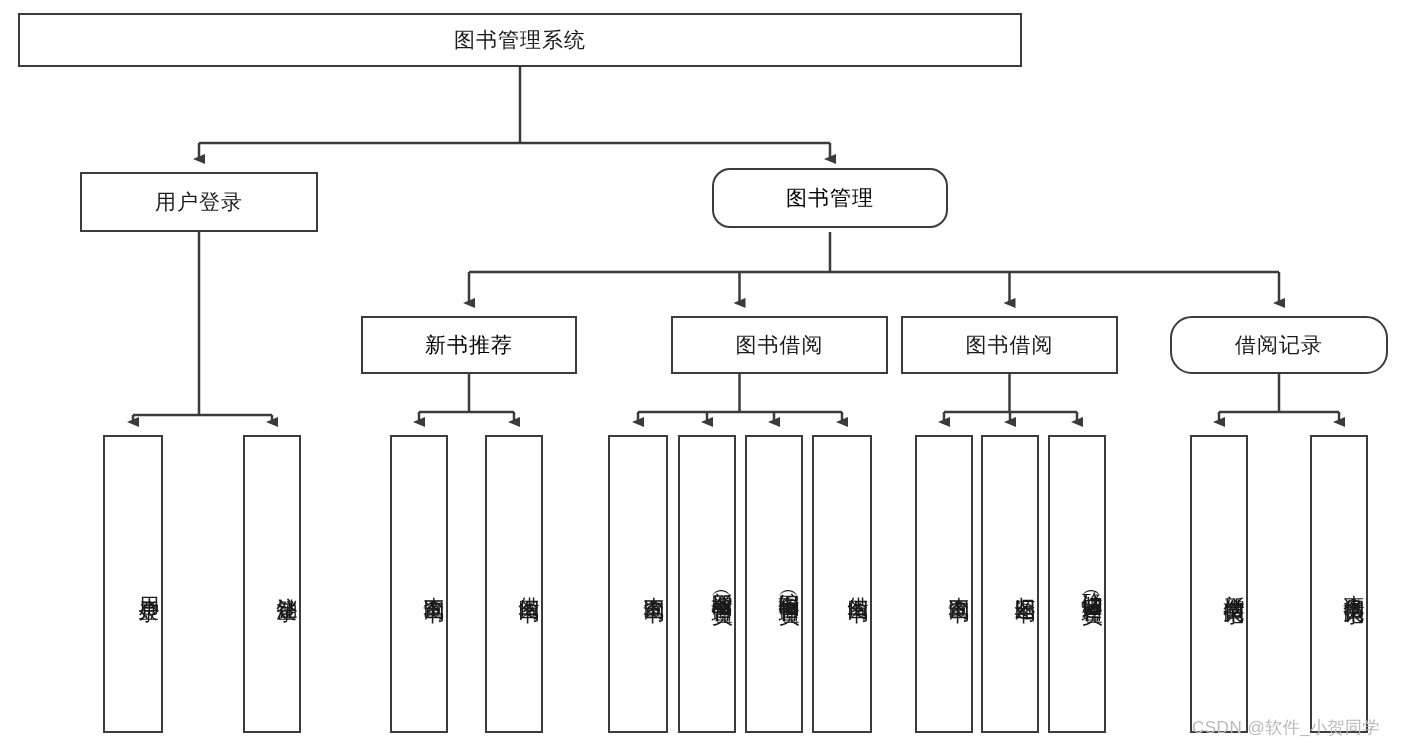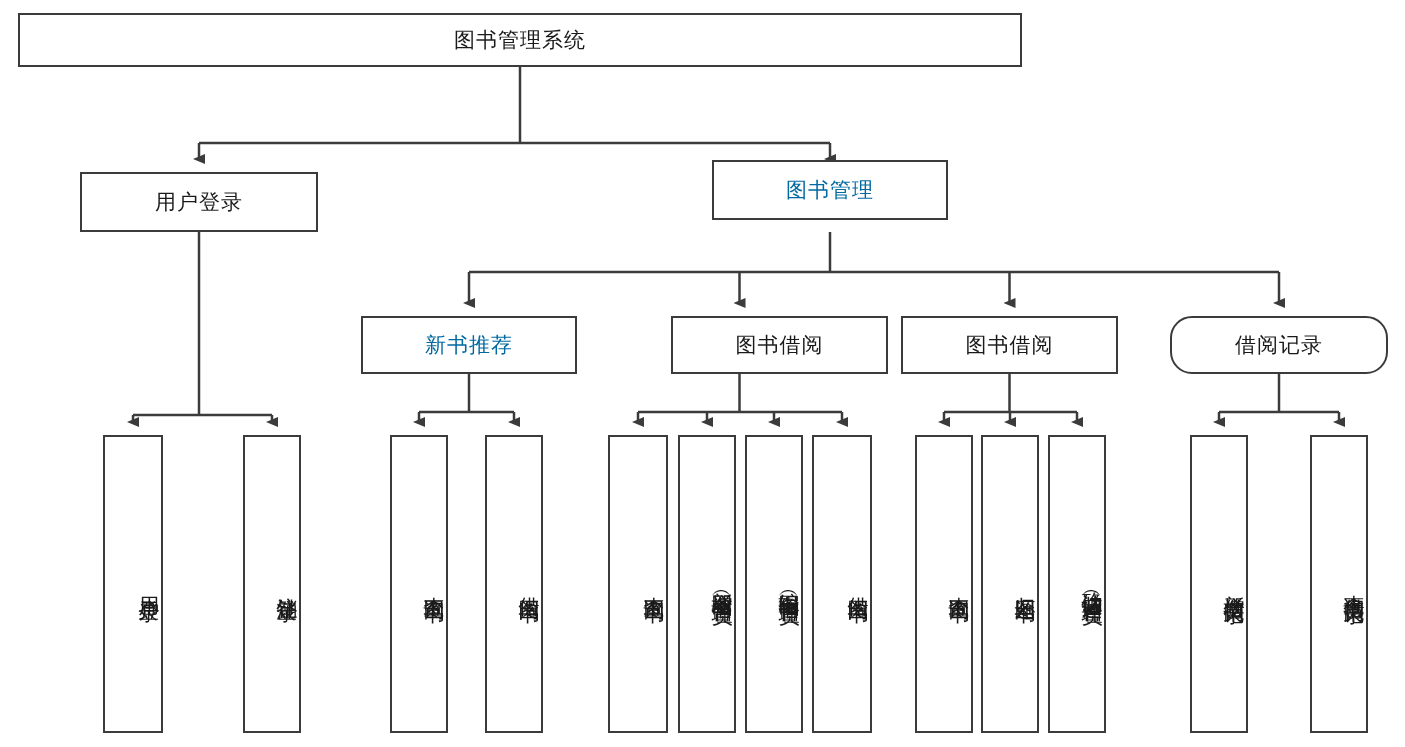--- a/index.html
+++ b/index.html
@@ -110,24 +110,24 @@
       </g>
   </svg>
 
   <div id="node-layer">
       <div class="node horiz" style="left: 18px; top: 13px; width: 1004px; height: 54px; border-color: rgb(59, 59, 59); background: rgb(255, 255, 255); color: rgb(26, 26, 26);">
         <span>图书管理系统</span>
       </div>
       <div class="node horiz" style="left: 80px; top: 172px; width: 238px; height: 60px; border-color: rgb(59, 59, 59); background: rgb(255, 255, 255); color: rgb(26, 26, 26);">
         <span>用户登录</span>
       </div>
-      <div class="node horiz" style="left: 712px; top: 160px; width: 236px; height: 60px; border-color: rgb(59, 59, 59); background: rgb(255, 255, 255); color: #0369a1;">
+      <div class="node horiz" style="left: 712px; top: 168px; width: 236px; height: 60px; border-color: rgb(59, 59, 59); background: rgb(255, 255, 255); color: #000000; border-radius: 18px;">
         <span>图书管理</span>
       </div>
-      <div class="node horiz" style="left: 361px; top: 316px; width: 216px; height: 58px; border-color: rgb(59, 59, 59); background: rgb(255, 255, 255); color: #0369a1;">
+      <div class="node horiz" style="left: 361px; top: 316px; width: 216px; height: 58px; border-color: rgb(59, 59, 59); background: rgb(255, 255, 255); color: #000000;">
         <span>新书推荐</span>
       </div>
       <div class="node horiz" style="left: 631px; top: 316px; width: 217px; height: 58px; border-color: rgb(59, 59, 59); background: rgb(255, 255, 255); color: rgb(26, 26, 26); margin-left: 40px;">
         <span>图书借阅</span>
       </div>
       <div class="node horiz" style="left: 901px; top: 316px; width: 217px; height: 58px; border-color: rgb(59, 59, 59); background: rgb(255, 255, 255); color: rgb(26, 26, 26);">
         <span>图书借阅</span>
       </div>
       <div class="node horiz" style="left: 1170px; top: 316px; width: 218px; height: 58px; border-color: rgb(59, 59, 59); background: rgb(255, 255, 255); color: rgb(26, 26, 26); border-radius: 22px;">
         <span>借阅记录</span>
@@ -166,13 +166,14 @@
         <span class="vtext">确认归还（管理员）</span>
       </div>
       <div class="node vert" style="left: 1190px; top: 435px; width: 58px; height: 298px; border-color: rgb(59, 59, 59); background: rgb(255, 255, 255); color: rgb(26, 26, 26);">
         <span class="vtext">新增借阅记录</span>
       </div>
       <div class="node vert" style="left: 1310px; top: 435px; width: 58px; height: 298px; border-color: rgb(59, 59, 59); background: rgb(255, 255, 255); color: rgb(26, 26, 26);">
         <span class="vtext">查询借阅记录</span>
       </div>
     </div>
 
+  <div class="watermark" style="left: 1192px; top: 716px; color: rgb(185, 185, 185);">CSDN @软件_小贺同学</div>
 </div>
 
 </body></html>

